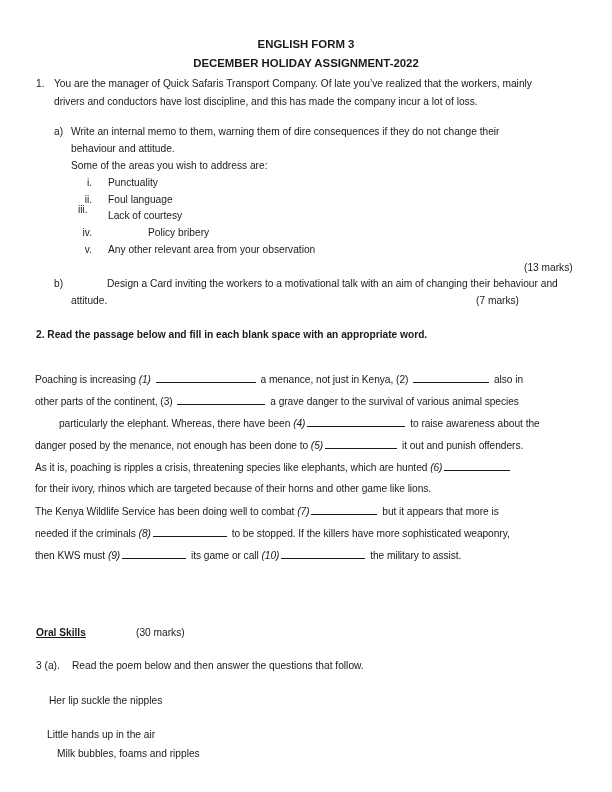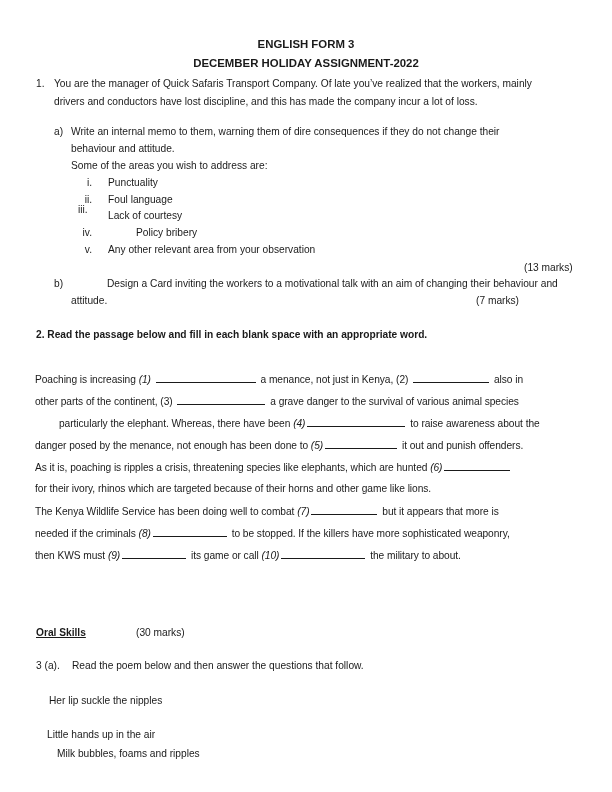--- a/index.html
+++ b/index.html
@@ -33,21 +33,21 @@
   <div class="abs" style="left:71px; top:160px;">Some of the areas you wish to address are:</div>
 
   <div>
     <div class="abs" style="left:78px; top:177px; width:14px; text-align:right;">i.</div>
     <div class="abs" style="left:108px; top:177px;">Punctuality</div>
     <div class="abs" style="left:78px; top:194px; width:14px; text-align:right;">ii.</div>
     <div class="abs" style="left:108px; top:194px;">Foul language</div>
     <div class="abs" style="left:78px; top:204px; width:14px; text-align:left;">iii.</div>
     <div class="abs" style="left:108px; top:210px;">Lack of courtesy</div>
     <div class="abs" style="left:78px; top:227px; width:14px; text-align:right;">iv.</div>
-    <div class="abs" style="left:96px; top:227px;padding-left:40px;">Policy bribery</div>
+    <div class="abs" style="left:108px; top:227px;padding-left:40px;">Policy bribery</div>
     <div class="abs" style="left:78px; top:244px; width:14px; text-align:right;">v.</div>
     <div class="abs" style="left:108px; top:244px;">Any other relevant area from your observation</div>
   </div>
 
   <div class="abs" style="left:524px; top:262px;">(13 marks)</div>
 
   <div class="abs" style="left:54px; top:278px;">b)</div>
   <div class="abs" style="left:71px; top:278px;padding-left:36px;">Design a Card inviting the workers to a motivational talk with an aim of changing their behaviour and</div>
   <div class="abs" style="left:71px; top:295px;">attitude.</div>
   <div class="abs" style="left:476px; top:295px;">(7 marks)</div>
@@ -74,21 +74,21 @@
     <div class="abs p" style="top:483px;">
       <span>for their ivory, rhinos which are targeted because of their horns and other game like lions.</span>
     </div>
     <div class="abs p" style="top:505px;">
       <span>The Kenya Wildlife Service has been doing well to combat </span><span class="i">(7)</span><span class="blank" style="width:66px;"></span><span>  but it appears that more is</span>
     </div>
     <div class="abs p" style="top:527px;">
       <span>needed if the criminals </span><span class="i">(8)</span><span class="blank" style="width:74px;"></span><span>  to be stopped. If the killers have more sophisticated weaponry,</span>
     </div>
     <div class="abs p" style="top:549px;">
-      <span>then KWS must </span><span class="i">(9)</span><span class="blank" style="width:64px;"></span><span>  its game or call </span><span class="i">(10)</span><span class="blank" style="width:84px;"></span><span>  the military to about.</span>
+      <span>then KWS must </span><span class="i">(9)</span><span class="blank" style="width:64px;"></span><span>  its game or call </span><span class="i">(10)</span><span class="blank" style="width:84px;"></span><span>  the military to assist.</span>
     </div>
   </div>
 
   <div class="abs b u" style="left:36px; top:627px;">Oral Skills</div>
   <div class="abs" style="left:136px; top:627px;">(30 marks)</div>
 
   <div class="abs" style="left:36px; top:660px;">3  (a).</div>
   <div class="abs" style="left:72px; top:660px;">Read  the poem below and then answer the questions that follow.</div>
 
   <div>

